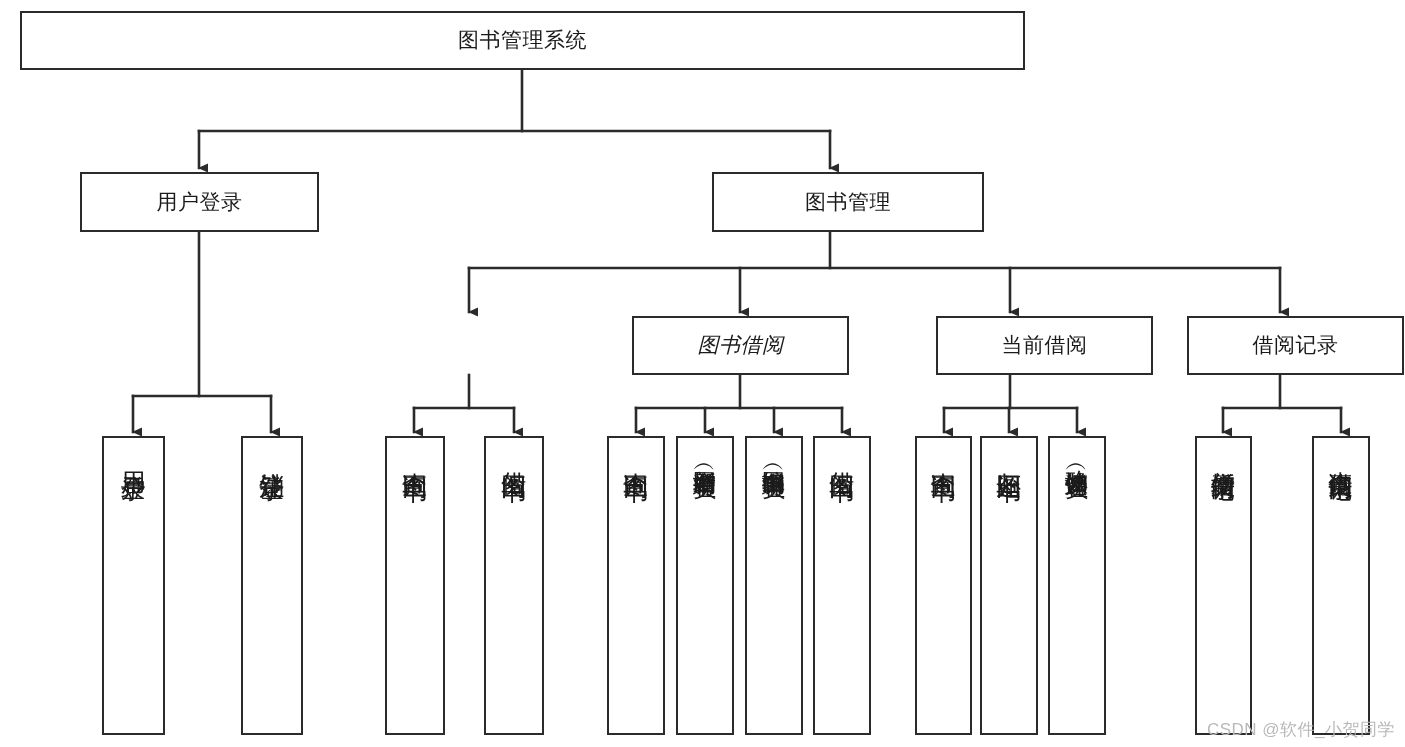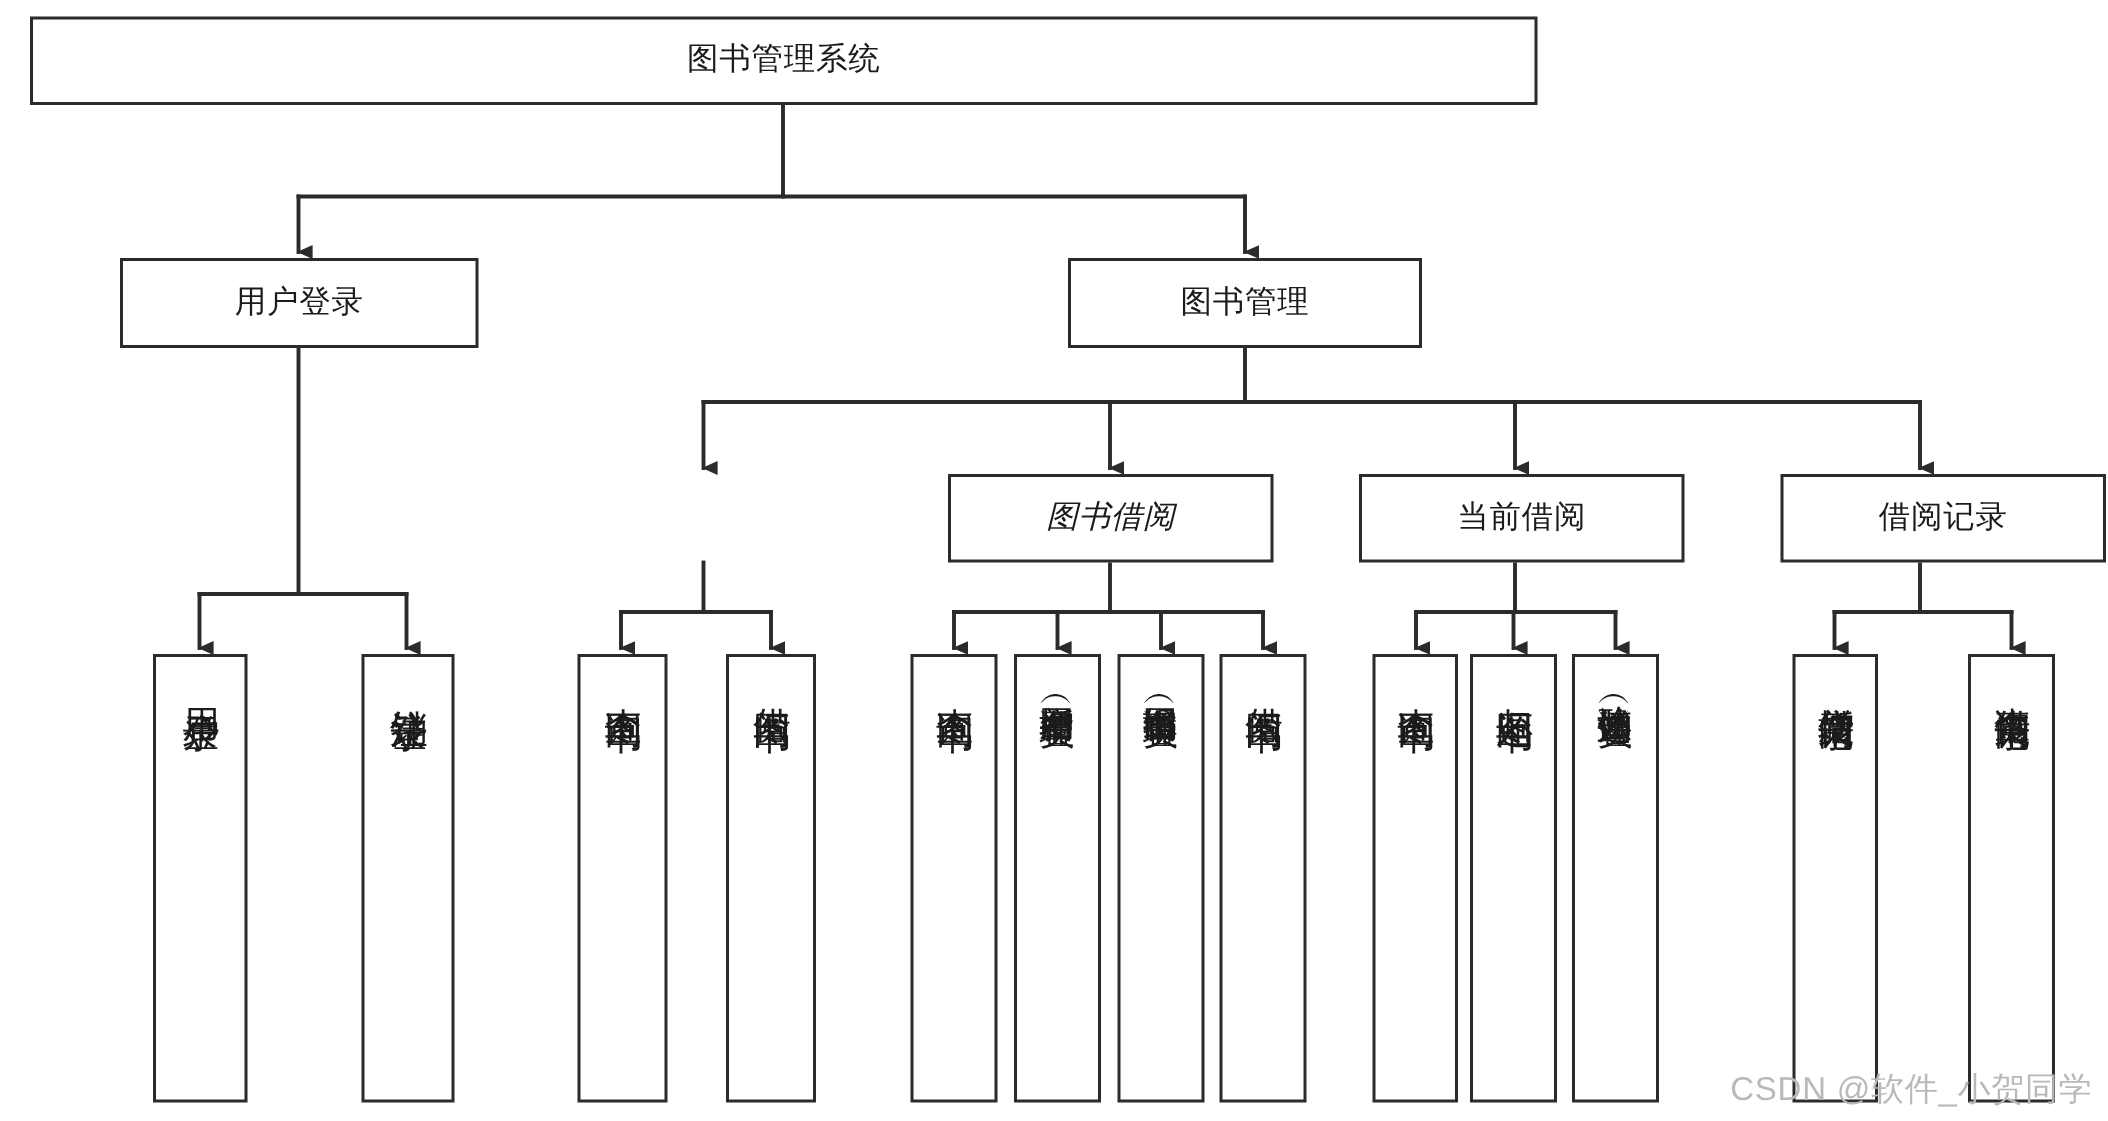--- a/index.html
+++ b/index.html
@@ -61,21 +61,21 @@
     letter-spacing: 1px;
   }
   .node.vert.tall .lbl {
     font-size: 24px;
     letter-spacing: 1.5px;
   }
   .watermark {
     position: absolute;
     right: 10px;
     bottom: 6px;
-    font-size: 22px;
+    font-size: 17px;
     color: #b9b9b9;
     white-space: nowrap;
     letter-spacing: 0.5px;
   }
 </style>
 </head>
 <body>
 
 <div id="canvas">
 
@@ -131,28 +131,28 @@
     </g>
   </svg>
 
   <div class="node horiz" style="left:20px; top:11px; width:1005px; height:59px;">
     <span class="lbl">图书管理系统</span>
   </div>
 
   <div class="node horiz" style="left:80px; top:172px; width:239px; height:60px;">
     <span class="lbl">用户登录</span>
   </div>
-  <div class="node horiz" style="left:712px; top:172px; width:236px; height:60px;">
+  <div class="node horiz" style="left:712px; top:172px; width:272px; height:60px;">
     <span class="lbl">图书管理</span>
   </div>
 
   <div class="node horiz" style="left:632px; top:316px; width:217px; height:59px;font-style:italic;">
     <span class="lbl">图书借阅</span>
   </div>
-  <div class="node horiz" style="left:906px; top:316px; width:217px; height:59px;">
+  <div class="node horiz" style="left:936px; top:316px; width:217px; height:59px;">
     <span class="lbl">当前借阅</span>
   </div>
   <div class="node horiz" style="left:1172px; top:316px; width:217px; height:59px;margin-left:15px;">
     <span class="lbl">借阅记录</span>
   </div>
 
   <div class="node vert" style="left:102px; top:436px; width:63px; height:299px;">
     <span class="lbl">用户登录</span>
   </div>
   <div class="node vert" style="left:241px; top:436px; width:62px; height:299px;">

